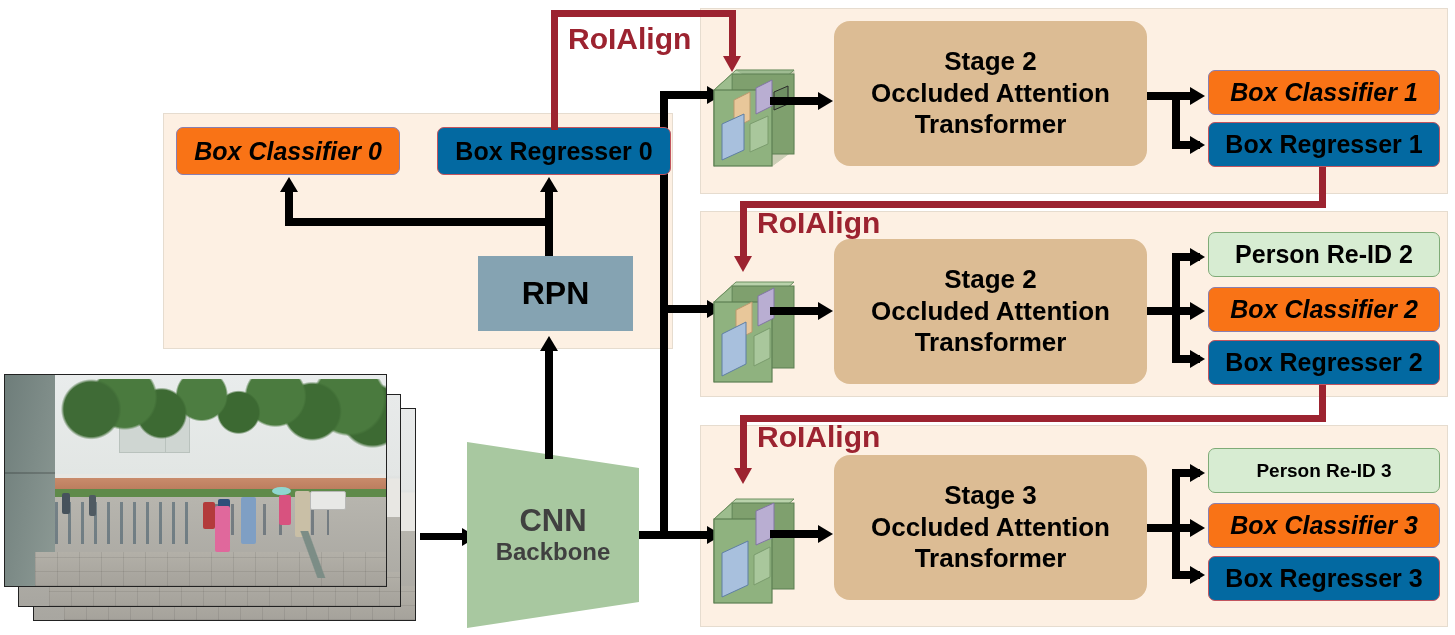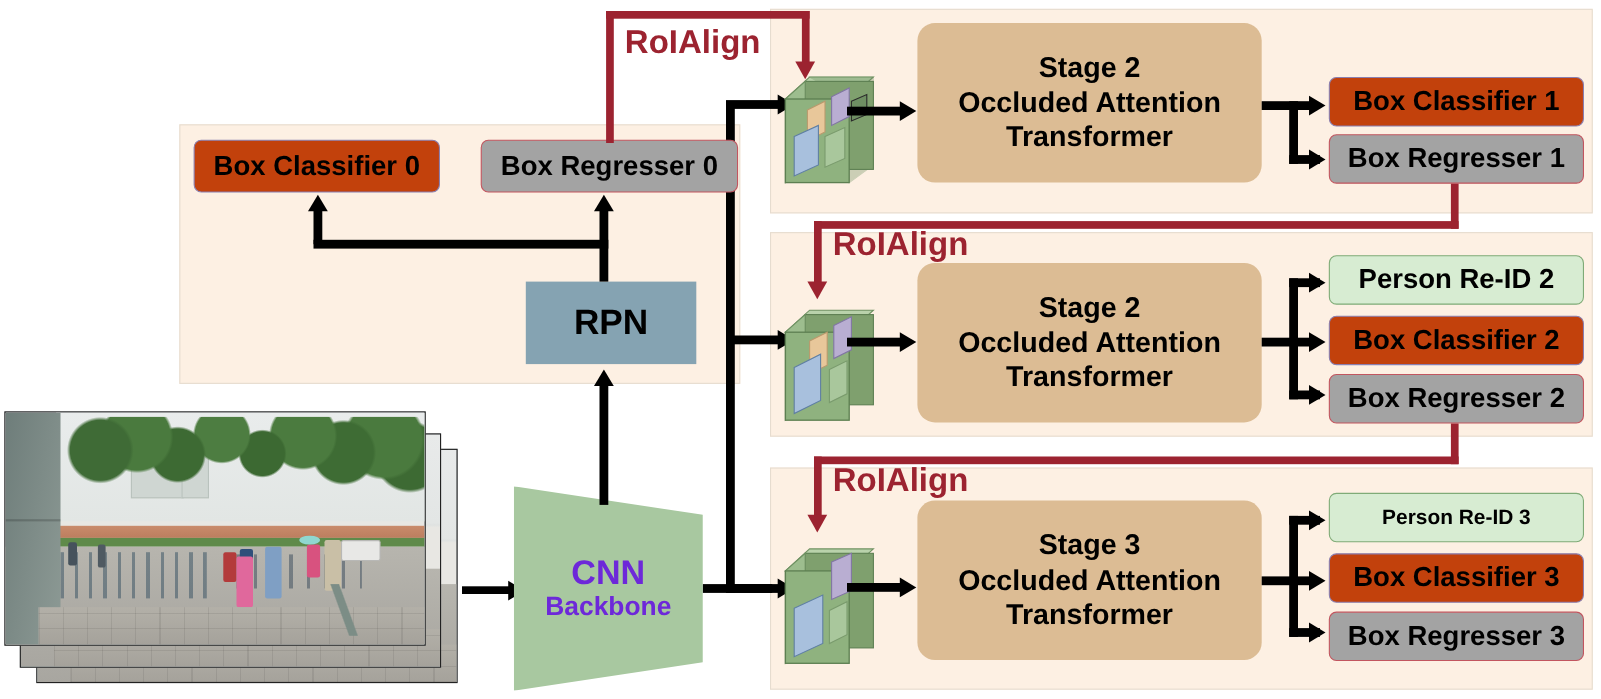--- a/index.html
+++ b/index.html
@@ -23,41 +23,41 @@
     position:absolute;
     box-sizing:border-box;
     border-radius:7px;
     display:flex;align-items:center;justify-content:center;
     font-weight:bold;
     color:#000;
     text-align:center;
     line-height:1.05;
     white-space:nowrap;
   }
-  .cls{background:#c2410c;border:1.6px solid #8a7fb0;}
-  .reg{background:#a3a3a3;border:1.6px solid #c2555f;}
+  .cls{background:#f97316;border:1.6px solid #8a7fb0;font-style:italic;}
+  .reg{background:#0369a1;border:1.6px solid #c2555f;}
   .reid{background:#d7ecd2;border:1.6px solid #7fab77;}
   .rpn{background:#85a3b2;border:none;border-radius:0;font-size:32px;}
   .transformer{
     background:#dcbc94;border:none;border-radius:16px;
     flex-direction:column;font-size:26px;line-height:1.22;
   }
   .transformer span{display:block;}
 
   
   .cnn-wrap{position:absolute;}
   .cnn-shape{
     position:absolute;left:0;top:0;width:100%;height:100%;
     background:#a8c8a0;
     clip-path:polygon(0% 0%, 100% 14%, 100% 86%, 0% 100%);
   }
   .cnn-text{
     position:absolute;left:0;top:0;width:100%;height:100%;
     display:flex;flex-direction:column;align-items:center;justify-content:center;
-    font-weight:bold;color:#6d28d9;line-height:1.12;
+    font-weight:bold;color:#404040;line-height:1.12;
   }
   .cnn-text .big{font-size:31px;}
   .cnn-text .small{font-size:24px;}
 
   
   .imgstack{position:absolute;}
   .photo-frame{position:absolute;border:1.6px solid #222;box-sizing:border-box;overflow:hidden;background:#9aa0a2;}
 
   
   .scene{position:absolute;left:0;top:0;width:100%;height:100%;

